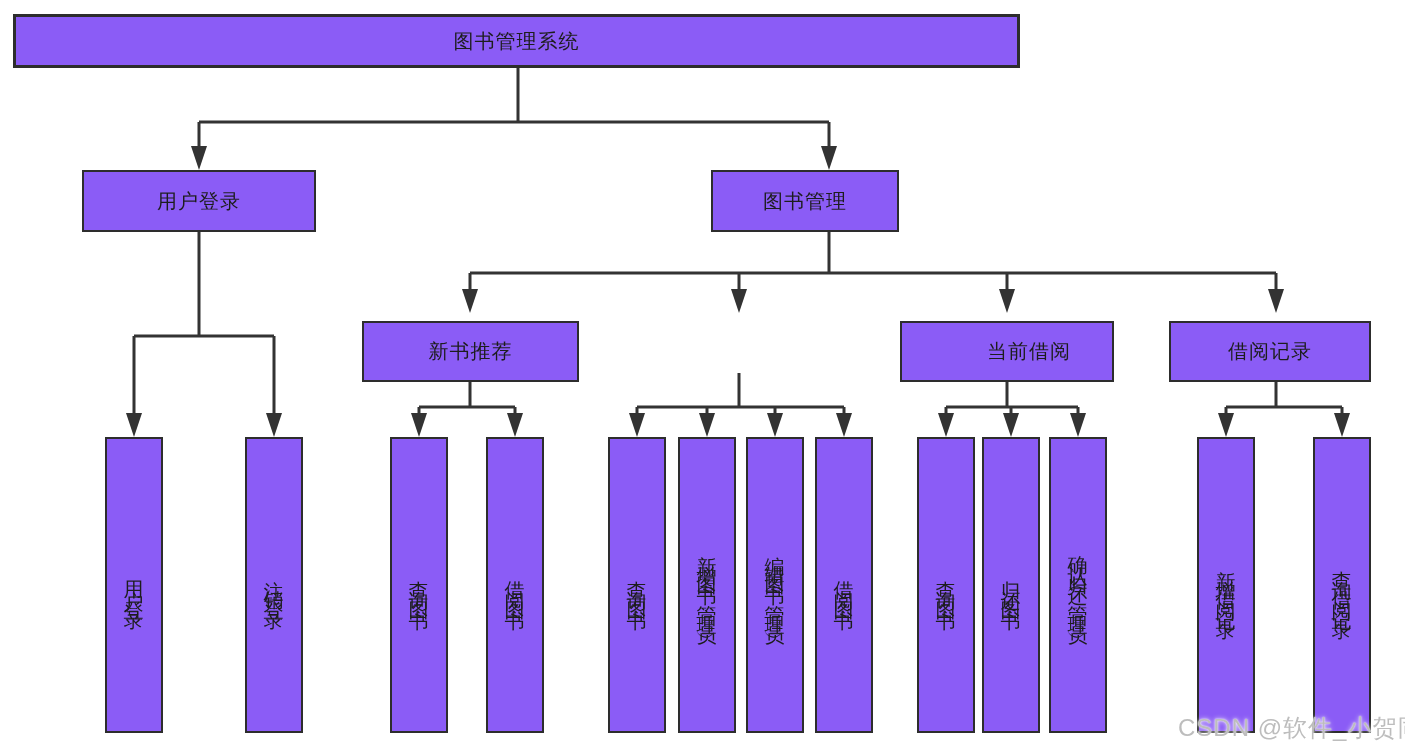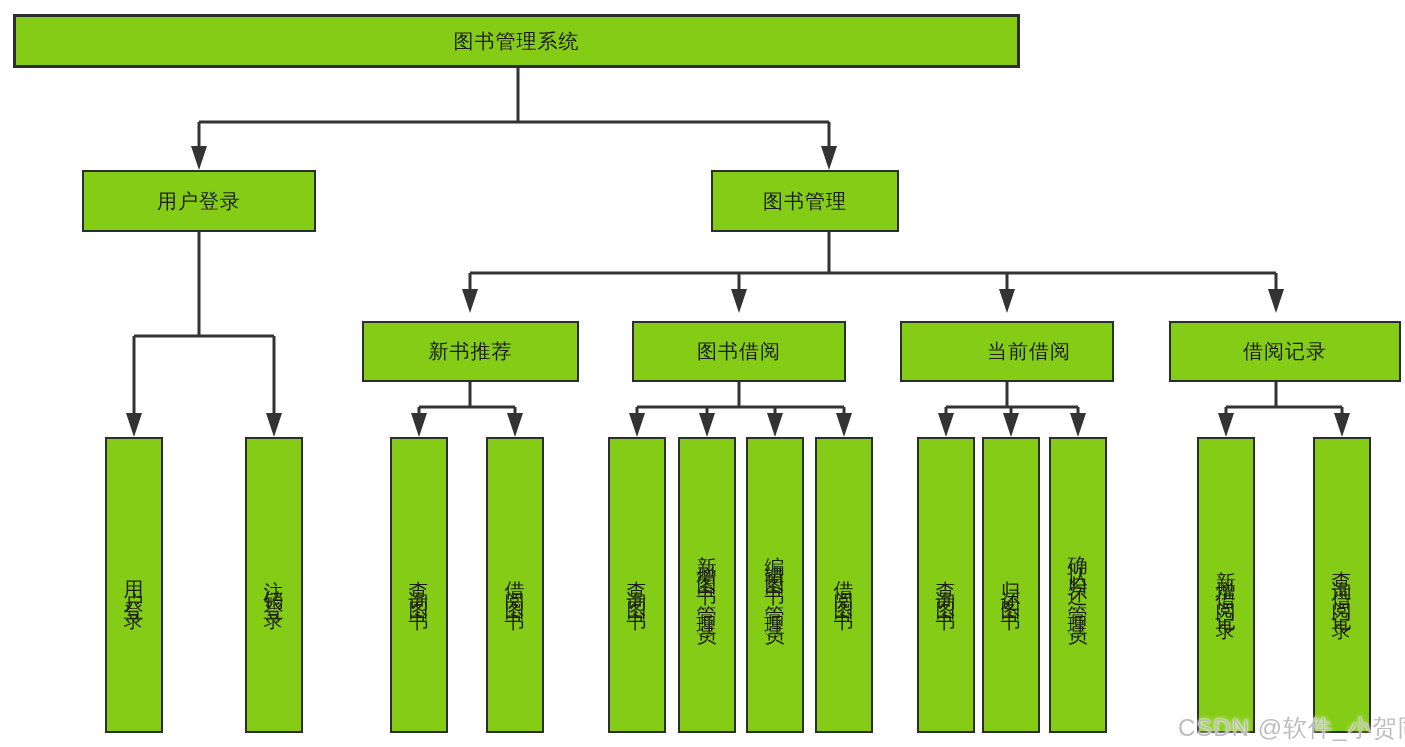--- a/index.html
+++ b/index.html
@@ -3,21 +3,21 @@
 <meta charset="utf-8">
 <style>
   html, body { margin: 0; padding: 0; background: #ffffff; }
   body {
     width: 1405px; height: 747px; position: relative; overflow: hidden;
     font-family: "Liberation Sans", "DejaVu Sans", sans-serif;
   }
   .stage { position: absolute; left: 0; top: 0; width: 1405px; height: 747px; }
   svg.connectors { position: absolute; left: 0; top: 0; pointer-events: none; }
   .box {
-    position: absolute; background: #84cc16; box-sizing: border-box;
+    position: absolute; background: #8b5cf6; box-sizing: border-box;
     border: 2.5px solid #2d2d2d;
     display: flex; align-items: center; justify-content: center;
     color: #1d1d1d; font-size: 20px;
   }
   .box.root { border-width: 3px; }
   .box .hlabel { letter-spacing: 1px; white-space: nowrap; }
   .box.vbox { border-width: 2.5px; }
   .box .vlabel {
     writing-mode: vertical-rl; text-orientation: mixed;
     letter-spacing: 10px; line-height: 1; white-space: nowrap;
@@ -84,27 +84,24 @@
   <div class="box lvl2" style="left:82px; width:234px;">
     <span class="hlabel">用户登录</span>
   </div>
   <div class="box lvl2" style="left:711px; width:188px;">
     <span class="hlabel">图书管理</span>
   </div>
 
   <div class="box lvl3" style="left:362px; width:217px;">
     <span class="hlabel">新书推荐</span>
   </div>
-  <div class="box lvl3" style="left:632px; width:214px;">
-    <span class="hlabel">图书借阅</span>
-  </div>
   <div class="box lvl3" style="left:900px; width:214px;padding-left:44px;">
     <span class="hlabel">当前借阅</span>
   </div>
-  <div class="box lvl3" style="left:1169px; width:232px;">
+  <div class="box lvl3" style="left:1169px; width:202px;">
     <span class="hlabel">借阅记录</span>
   </div>
 
   <div class="box vbox leaf" style="left:105px;">
     <span class="vlabel">用户登录</span>
   </div>
   <div class="box vbox leaf" style="left:245px;">
     <span class="vlabel">注销登录</span>
   </div>
 

